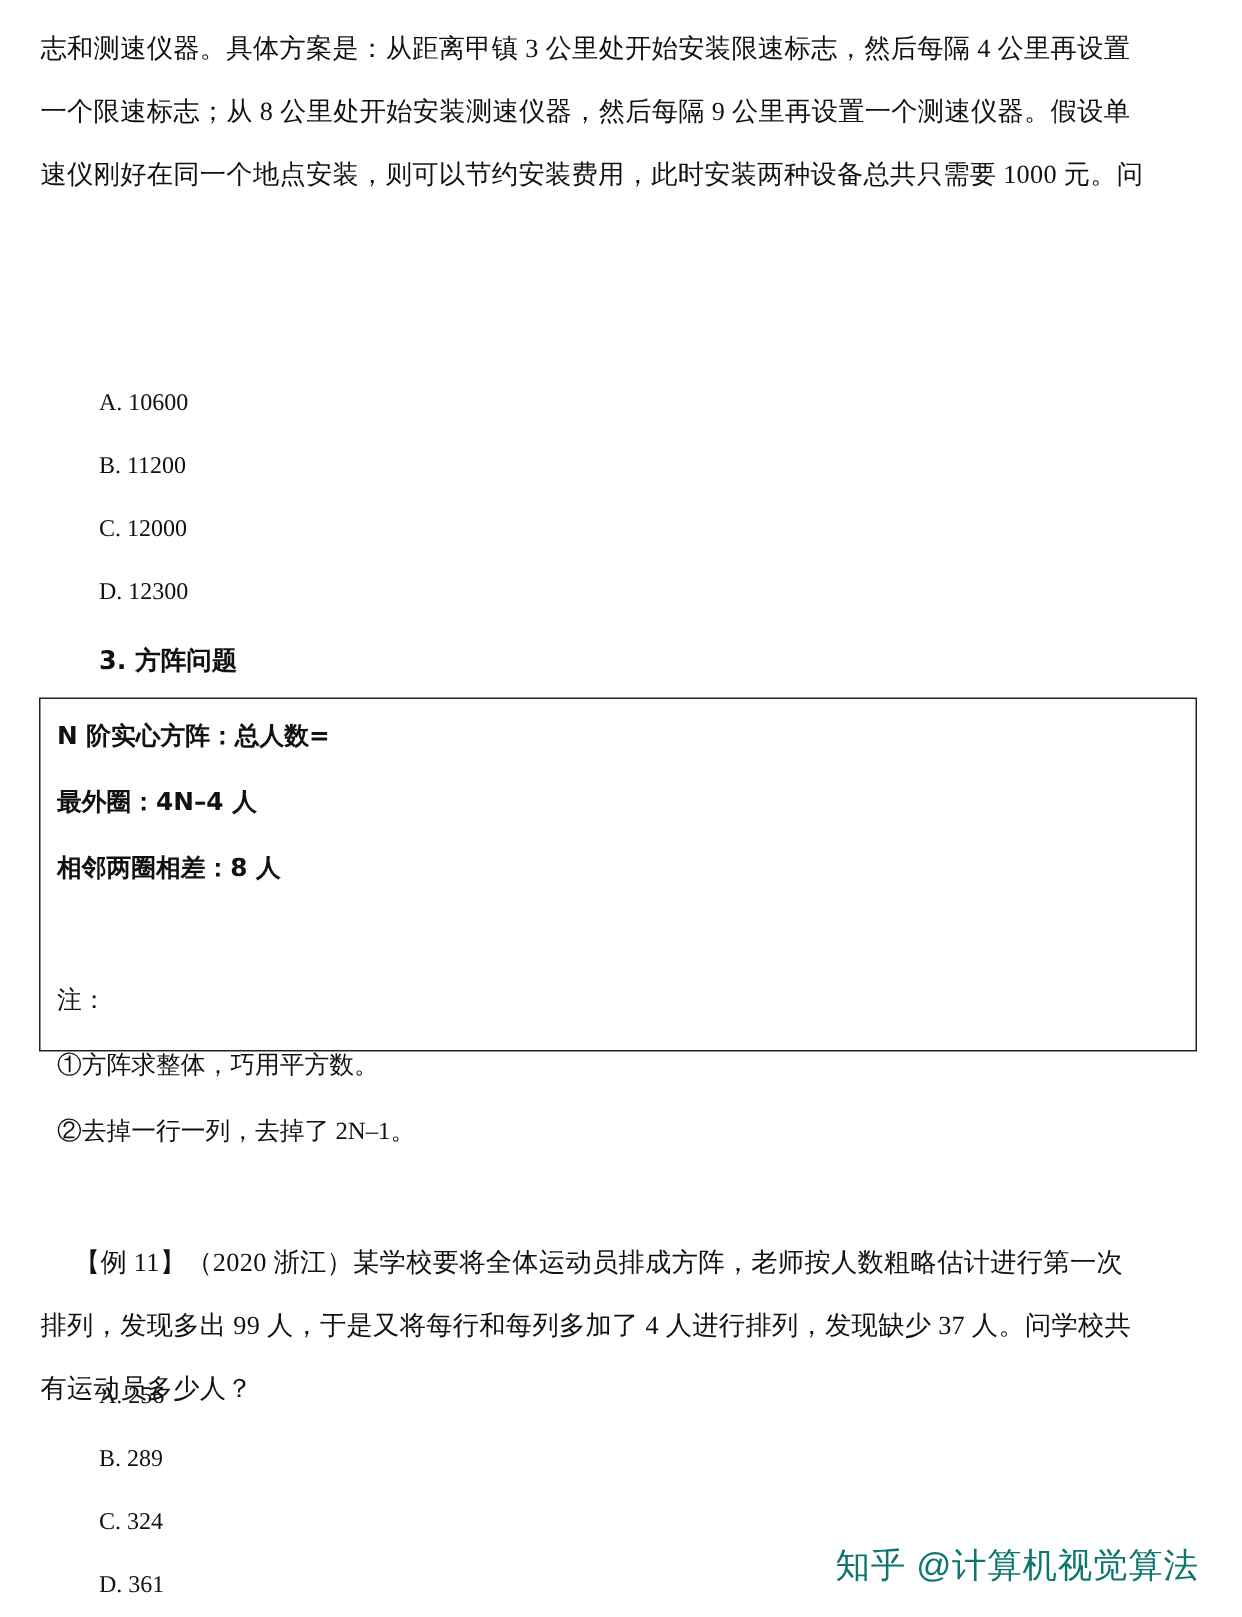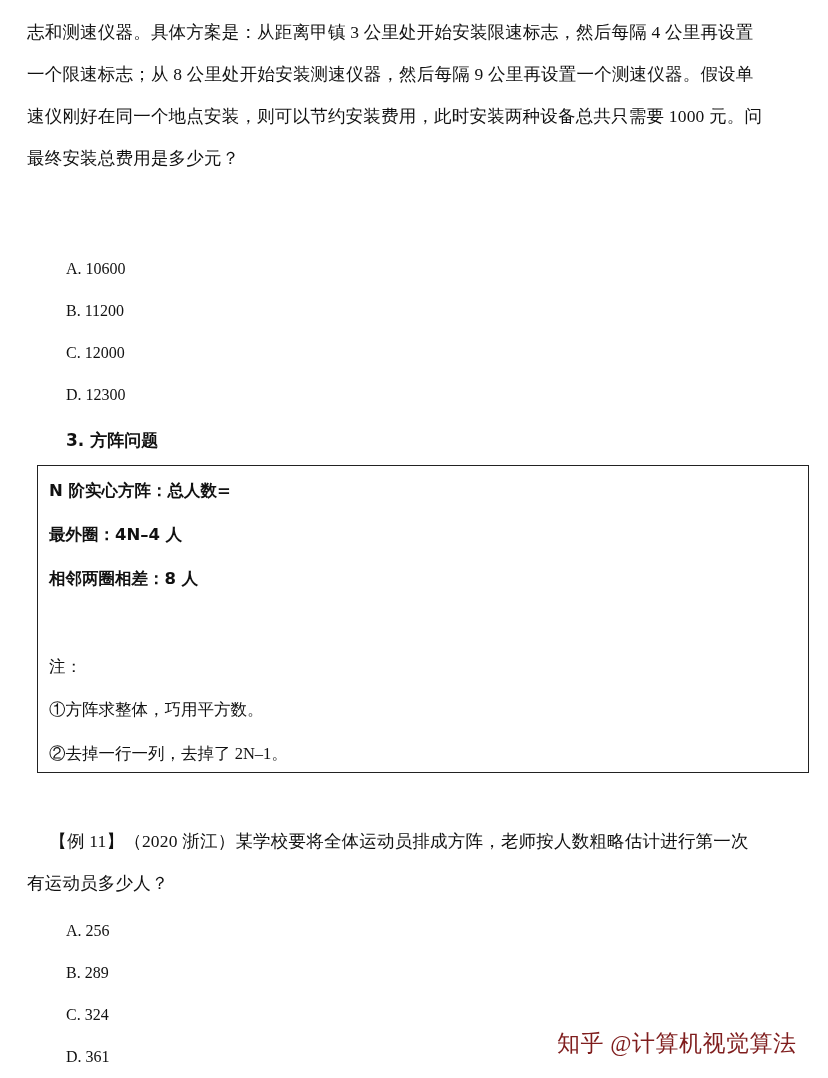--- a/index.html
+++ b/index.html
@@ -16,61 +16,61 @@
   .para .line { display: block; white-space: nowrap; }
   .option {
     position: absolute; left: 66px; font-size: 16px; line-height: 20px;
     white-space: nowrap;
   }
   .section-title {
     position: absolute; left: 66px; top: 429px; font-size: 17px;
     font-weight: bold; font-family: "DejaVu Sans", "Liberation Sans", sans-serif;
   }
   .box {
-    position: absolute; left: 37px; top: 465px; width: 772px; height: 308px;
+    position: absolute; left: 26px; top: 465px; width: 772px; height: 236px;
     border: 1.5px solid #222; box-sizing: border-box;
   }
   .box-line {
     position: absolute; left: 11px; font-size: 16.5px; white-space: nowrap;
   }
   .bold { font-weight: bold; font-family: "DejaVu Sans", "Liberation Sans", sans-serif; }
   .watermark {
     position: absolute; left: 557px; top: 1028px; font-size: 23px;
-    color: #7f1d1d; font-family: Liberation Serif, serif;
+    color: #0f766e; font-family: Liberation Sans, sans-serif;
     white-space: nowrap; letter-spacing: 0.5px;
   }
 </style>
 </head>
 <body>
 
 <div class="para" style="top:11px;">
   <span class="line">志和测速仪器。具体方案是：从距离甲镇 3 公里处开始安装限速标志，然后每隔 4 公里再设置</span>
   <span class="line">一个限速标志；从 8 公里处开始安装测速仪器，然后每隔 9 公里再设置一个测速仪器。假设单</span>
   <span class="line">速仪刚好在同一个地点安装，则可以节约安装费用，此时安装两种设备总共只需要 1000 元。问</span>
-  <span class="line">最终安装总费用是多少元？</span>
 </div>
 
 <div class="option" style="top:259px;">A. 10600</div>
 <div class="option" style="top:301px;">B. 11200</div>
 <div class="option" style="top:343px;">C. 12000</div>
 <div class="option" style="top:385px;">D. 12300</div>
 
 <div class="section-title">3. 方阵问题</div>
 
 <div class="box">
   <div class="box-line bold" style="top:14px;">N 阶实心方阵：总人数=</div>
   <div class="box-line bold" style="top:58px;">最外圈：4N–4 人</div>
   <div class="box-line bold" style="top:102px;">相邻两圈相差：8 人</div>
   <div class="box-line" style="top:190px;">注：</div>
   <div class="box-line" style="top:233px;">①方阵求整体，巧用平方数。</div>
   <div class="box-line" style="top:277px;">②去掉一行一列，去掉了 2N–1。</div>
 </div>
 
 <div class="para" style="top:820px;">
   <span class="line">　 【例 11】（2020 浙江）某学校要将全体运动员排成方阵，老师按人数粗略估计进行第一次</span>
+  <span class="line">排列，发现多出 99 人，于是又将每行和每列多加了 4 人进行排列，发现缺少 37 人。问学校共</span>
   <span class="line">有运动员多少人？</span>
 </div>
 
 <div class="option" style="top:921px;">A. 256</div>
 <div class="option" style="top:963px;">B. 289</div>
 <div class="option" style="top:1005px;">C. 324</div>
 <div class="option" style="top:1047px;">D. 361</div>
 
 <div class="watermark">知乎 @计算机视觉算法</div>
 

